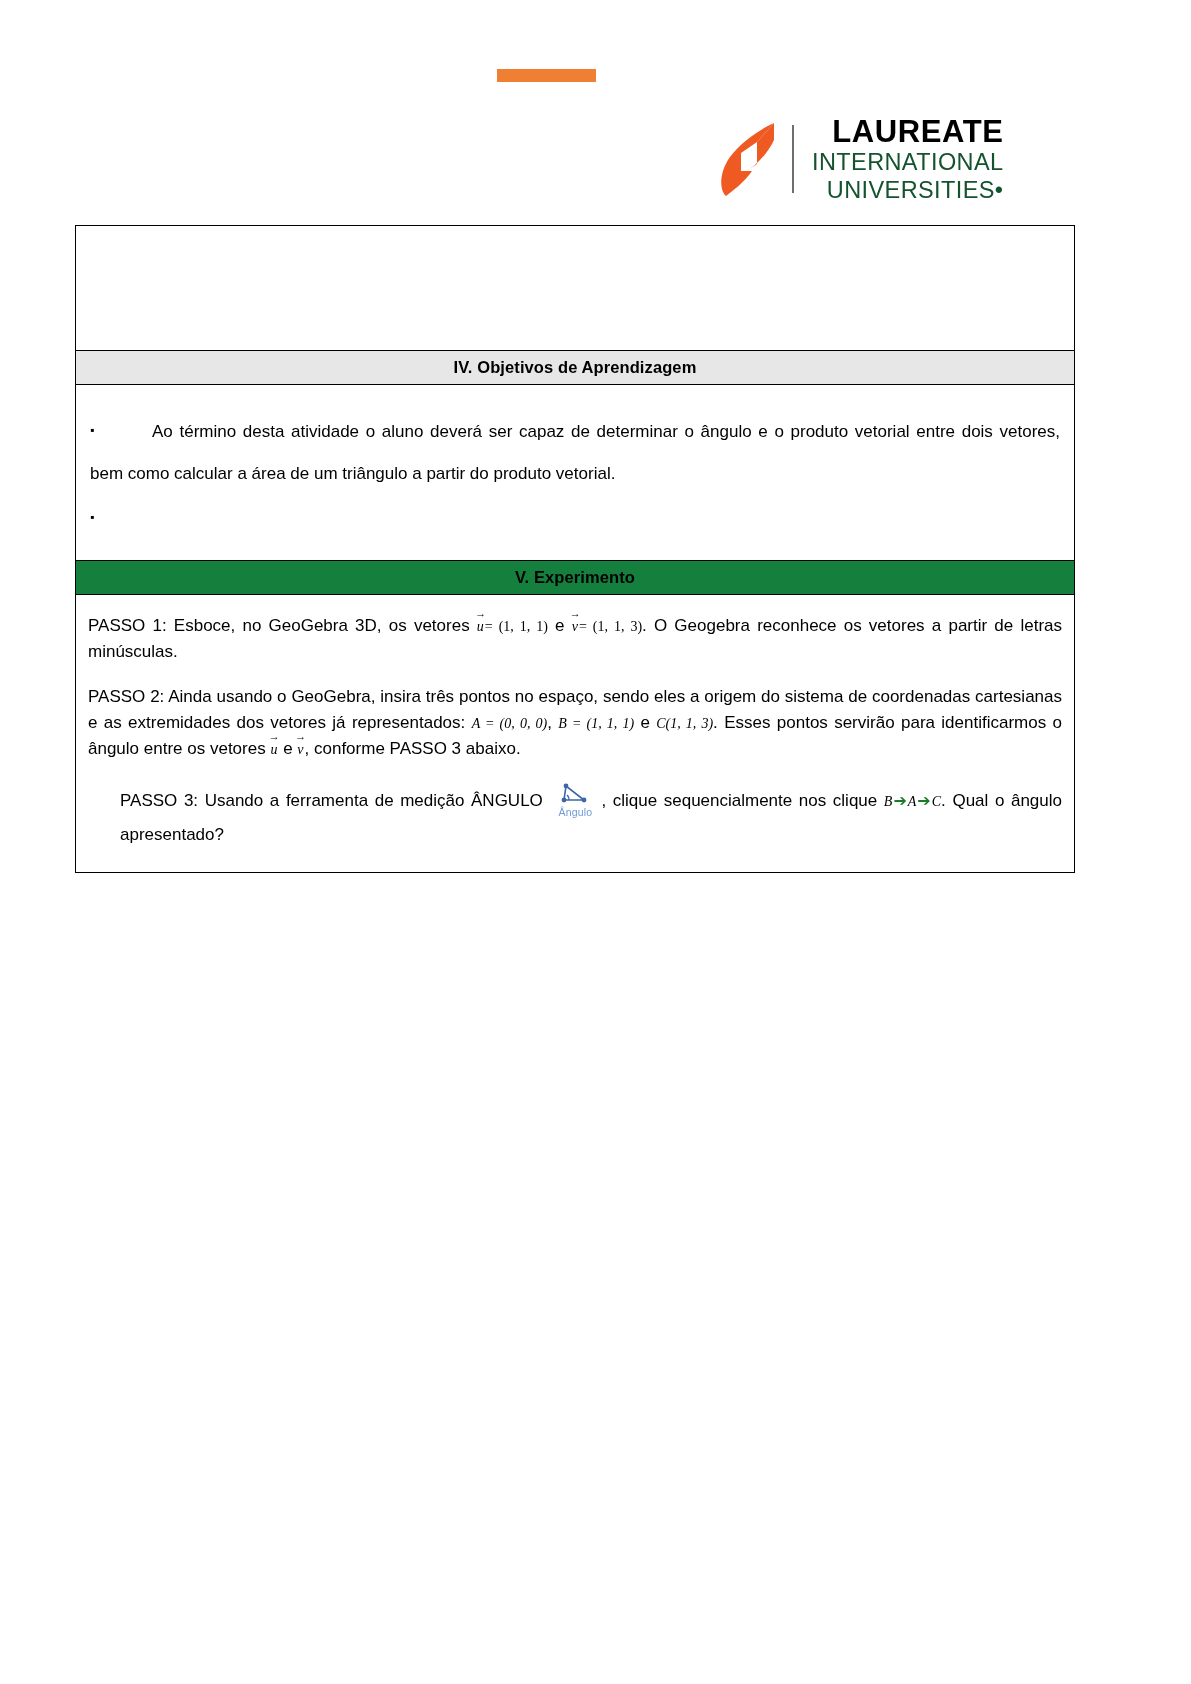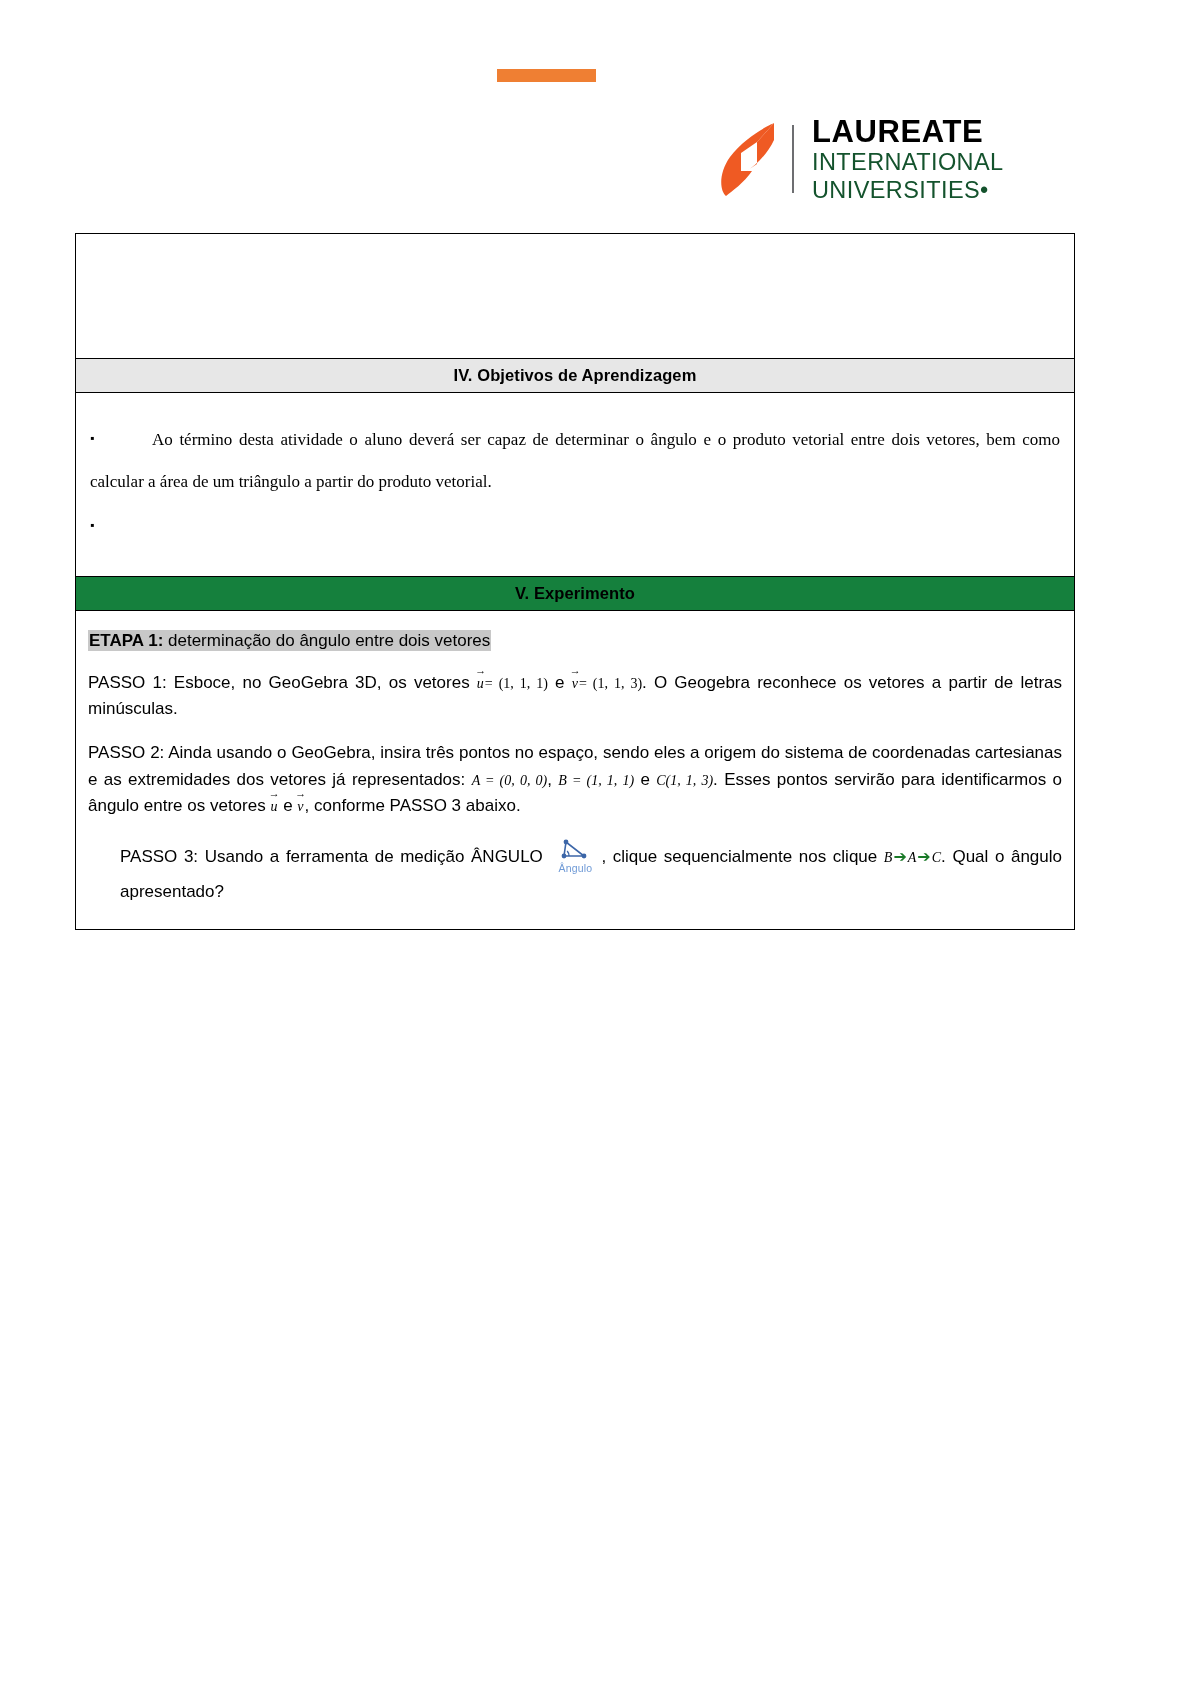--- a/index.html
+++ b/index.html
@@ -28,20 +28,21 @@
 
   
   .logo {
     position: absolute;
     left: 716px;
     top: 118px;
     width: 268px;
     height: 82px;
     display: flex;
     align-items: center;
+    text-align: right;
   }
   .logo-mark {
     width: 62px;
     height: 76px;
     flex: none;
     position: relative;
   }
   .logo-rule {
     width: 2px;
     height: 68px;
@@ -68,21 +69,21 @@
     font-weight: normal;
     letter-spacing: 0.4px;
     color: #14532d;
     margin-top: 4px;
   }
 
   
   .doc-table {
     position: absolute;
     left: 75px;
-    top: 233px;
+    top: 225px;
     width: 1000px;
     border: 1.6px solid #000000;
     border-collapse: collapse;
     box-sizing: border-box;
     background: #ffffff;
   }
   .row {
     border-bottom: 1.6px solid #000000;
     box-sizing: border-box;
   }
@@ -94,22 +95,21 @@
     background: #e7e7e7;
     text-align: center;
     font-size: 16.5px;
     font-weight: bold;
     padding: 7px 0 7px 0;
     letter-spacing: 0.1px;
   }
   .section-head.darker { background: #15803d; }
 
   .row-objetivos {
-    padding: 26px 14px 24px 14px;
-    font-family: Liberation Serif, serif;
+    padding: 26px 14px 16px 14px;
   }
   .bullet-para {
     font-size: 17px;
     line-height: 2.45;
     text-align: justify;
     text-justify: inter-word;
     margin: 0 0 4px 0;
     padding: 0;
     position: relative;
   }
@@ -234,23 +234,20 @@
     </p>
     <p class="bullet-para">
       <span class="bullet"></span>
     </p>
   </div>
 
   <div class="row section-head darker">V. Experimento</div>
 
   <div class="row row-experimento">
 
-    <p class="etapa">
-      <span class="hl"><b>ETAPA 1:</b><span> determinação do ângulo entre dois vetores</span></span>
-    </p>
 
     <p class="passo">
       <span>PASSO 1:</span><span> Esboce, no GeoGebra 3D, os vetores </span><span class="mth"><span class="vec">u</span><span class="up">= (1, 1, 1)</span></span><span> e </span><span class="mth"><span class="vec">v</span><span class="up">= (1, 1, 3)</span></span><span>. O Geogebra reconhece os vetores a partir de letras minúsculas.</span>
     </p>
 
     <p class="passo">
       <span>PASSO 2:</span><span> Ainda usando o GeoGebra, insira três pontos no espaço, sendo eles a origem do sistema de coordenadas cartesianas e as extremidades dos vetores já representados: </span><span class="mth">A = (0, 0, 0)</span><span>, </span><span class="mth">B = (1, 1, 1)</span><span> e </span><span class="mth">C(1, 1, 3)</span><span>. Esses pontos servirão para identificarmos o ângulo entre os vetores </span><span class="mth"><span class="vec">u</span></span><span> e </span><span class="mth"><span class="vec">v</span></span><span>, conforme PASSO 3 abaixo.</span>
     </p>
 
     <p class="passo">

